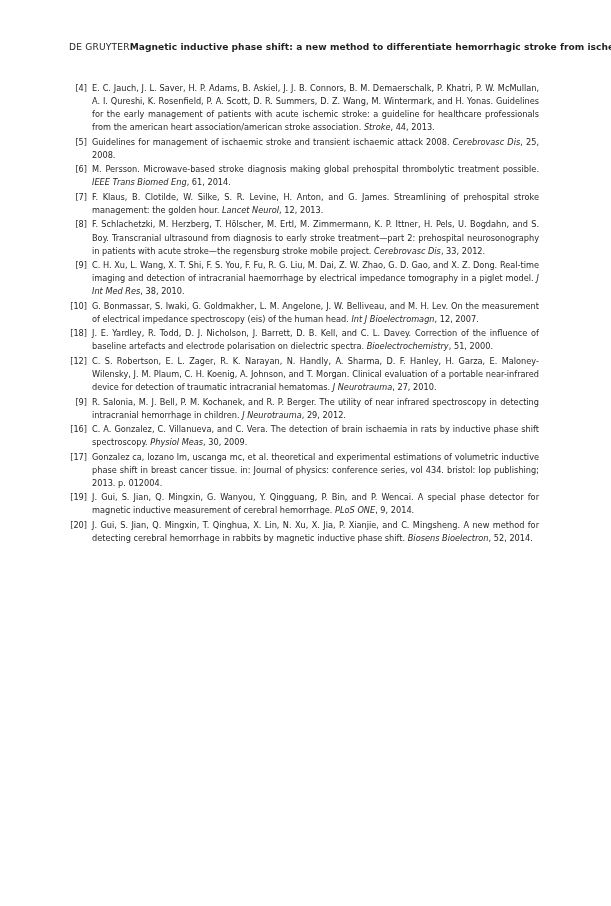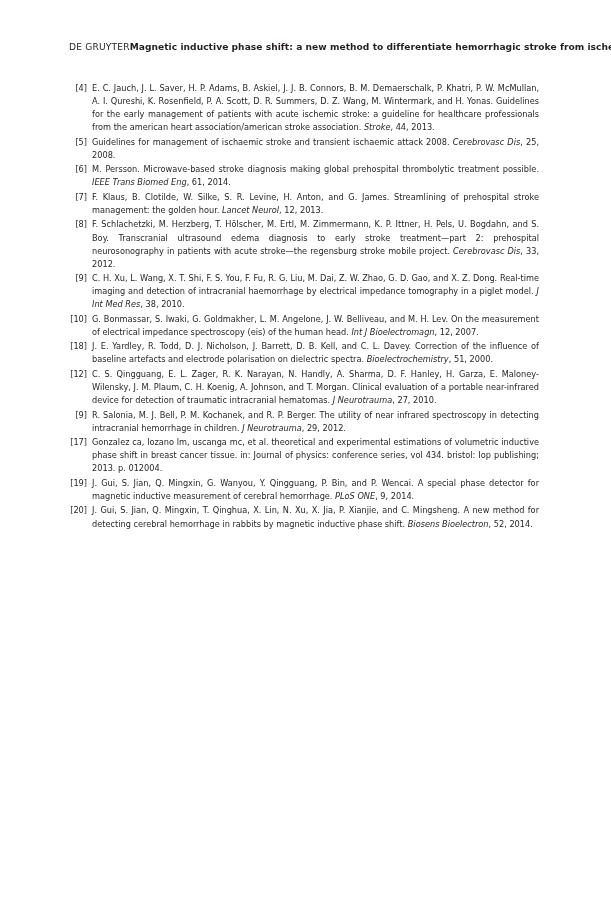--- a/index.html
+++ b/index.html
@@ -102,41 +102,45 @@
       <div class="reference-item">
         <span class="reference-label">[6]</span>
         <div class="reference-text"><span>M. Persson.</span> <span>Microwave-based stroke diagnosis making global prehospital thrombolytic treatment possible.</span> <i>IEEE Trans Biomed Eng</i><span>, 61, 2014.</span></div>
       </div>
       <div class="reference-item">
         <span class="reference-label">[7]</span>
         <div class="reference-text"><span>F. Klaus, B. Clotilde, W. Silke, S. R. Levine, H. Anton, and G. James.</span> <span>Streamlining of prehospital stroke management: the golden hour.</span> <i>Lancet Neurol</i><span>, 12, 2013.</span></div>
       </div>
       <div class="reference-item">
         <span class="reference-label">[8]</span>
-        <div class="reference-text"><span>F. Schlachetzki, M. Herzberg, T. Hölscher, M. Ertl, M. Zimmermann, K. P. Ittner, H. Pels, U. Bogdahn, and S. Boy.</span> <span>Transcranial ultrasound edema diagnosis to early stroke treatment—part 2: prehospital neurosonography in patients with acute stroke—the regensburg stroke mobile project.</span> <i>Cerebrovasc Dis</i><span>, 33, 2012.</span></div>
+        <div class="reference-text"><span>F. Schlachetzki, M. Herzberg, T. Hölscher, M. Ertl, M. Zimmermann, K. P. Ittner, H. Pels, U. Bogdahn, and S. Boy.</span> <span>Transcranial ultrasound from diagnosis to early stroke treatment—part 2: prehospital neurosonography in patients with acute stroke—the regensburg stroke mobile project.</span> <i>Cerebrovasc Dis</i><span>, 33, 2012.</span></div>
       </div>
       <div class="reference-item">
         <span class="reference-label">[9]</span>
         <div class="reference-text"><span>C. H. Xu, L. Wang, X. T. Shi, F. S. You, F. Fu, R. G. Liu, M. Dai, Z. W. Zhao, G. D. Gao, and X. Z. Dong.</span> <span>Real-time imaging and detection of intracranial haemorrhage by electrical impedance tomography in a piglet model.</span> <i>J Int Med Res</i><span>, 38, 2010.</span></div>
       </div>
       <div class="reference-item">
         <span class="reference-label">[10]</span>
         <div class="reference-text"><span>G. Bonmassar, S. Iwaki, G. Goldmakher, L. M. Angelone, J. W. Belliveau, and M. H. Lev.</span> <span>On the measurement of electrical impedance spectroscopy (eis) of the human head.</span> <i>Int J Bioelectromagn</i><span>, 12, 2007.</span></div>
       </div>
       <div class="reference-item">
         <span class="reference-label">[18]</span>
         <div class="reference-text"><span>J. E. Yardley, R. Todd, D. J. Nicholson, J. Barrett, D. B. Kell, and C. L. Davey.</span> <span>Correction of the influence of baseline artefacts and electrode polarisation on dielectric spectra.</span> <i>Bioelectrochemistry</i><span>, 51, 2000.</span></div>
       </div>
       <div class="reference-item">
         <span class="reference-label">[12]</span>
-        <div class="reference-text"><span>C. S. Qingguang, E. L. Zager, R. K. Narayan, N. Handly, A. Sharma, D. F. Hanley, H. Garza, E. Maloney-Wilensky, J. M. Plaum, C. H. Koenig, A. Johnson, and T. Morgan.</span> <span>Clinical evaluation of a portable near-infrared device for detection of traumatic intracranial hematomas.</span> <i>J Neurotrauma</i><span>, 27, 2010.</span></div>
+        <div class="reference-text"><span>C. S. Robertson, E. L. Zager, R. K. Narayan, N. Handly, A. Sharma, D. F. Hanley, H. Garza, E. Maloney-Wilensky, J. M. Plaum, C. H. Koenig, A. Johnson, and T. Morgan.</span> <span>Clinical evaluation of a portable near-infrared device for detection of traumatic intracranial hematomas.</span> <i>J Neurotrauma</i><span>, 27, 2010.</span></div>
       </div>
       <div class="reference-item">
         <span class="reference-label">[9]</span>
         <div class="reference-text"><span>R. Salonia, M. J. Bell, P. M. Kochanek, and R. P. Berger.</span> <span>The utility of near infrared spectroscopy in detecting intracranial hemorrhage in children.</span> <i>J Neurotrauma</i><span>, 29, 2012.</span></div>
+      </div>
+      <div class="reference-item">
+        <span class="reference-label">[16]</span>
+        <div class="reference-text"><span>C. A. Gonzalez, C. Villanueva, and C. Vera.</span> <span>The detection of brain ischaemia in rats by inductive phase shift spectroscopy.</span> <i>Physiol Meas</i><span>, 30, 2009.</span></div>
       </div>
       <div class="reference-item">
         <span class="reference-label">[17]</span>
         <div class="reference-text"><span>Gonzalez ca, lozano lm, uscanga mc, et al.</span> <span>theoretical and experimental estimations of volumetric inductive phase shift in breast cancer tissue. in: Journal of physics: conference series, vol 434. bristol: Iop publishing; 2013. p. 012004.</span> </div>
       </div>
       <div class="reference-item">
         <span class="reference-label">[19]</span>
         <div class="reference-text"><span>J. Gui, S. Jian, Q. Mingxin, G. Wanyou, Y. Qingguang, P. Bin, and P. Wencai.</span> <span>A special phase detector for magnetic inductive measurement of cerebral hemorrhage.</span> <i>PLoS ONE</i><span>, 9, 2014.</span></div>
       </div>
       <div class="reference-item">

